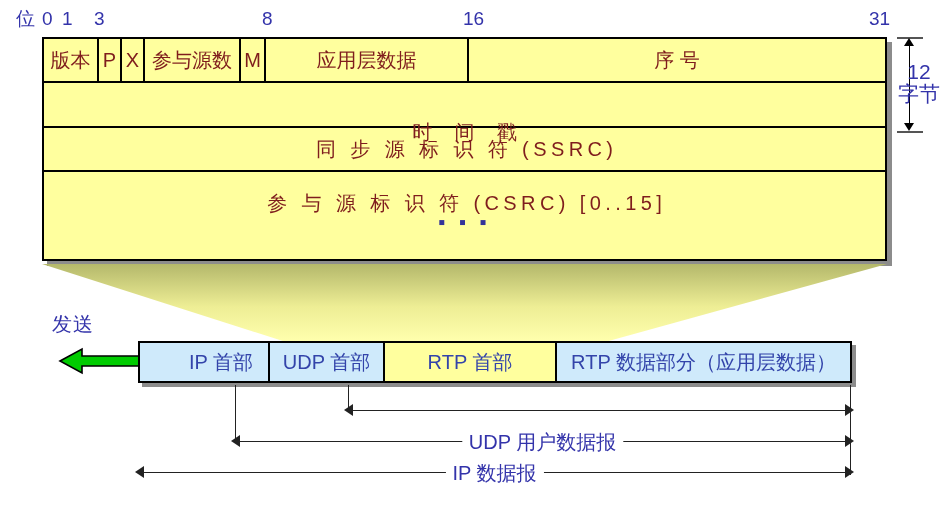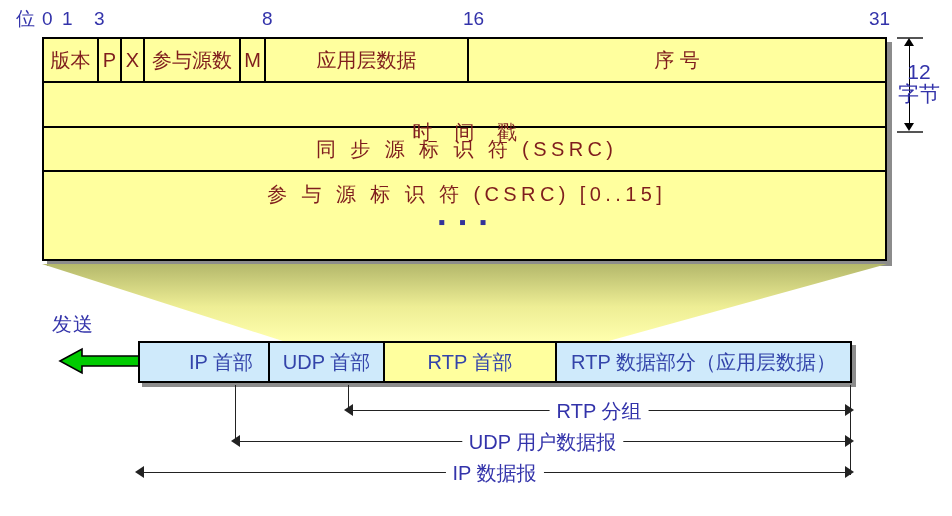--- a/index.html
+++ b/index.html
@@ -145,21 +145,21 @@
 
     <div class="hrow b" style="top:44px;height:45px;">
       <div class="hcell wide-sp" style="flex:1;margin-top:28px;">时  间  戳</div>
     </div>
 
     <div class="hrow b" style="top:89px;height:44px;">
       <div class="hcell mid-sp" style="flex:1;">同 步 源 标 识 符 (SSRC)</div>
     </div>
 
     <div class="hrow" style="top:133px;height:87px;">
-      <div class="hcell mid-sp" style="flex:1;align-items:flex-start;padding-top:9px;">参 与 源 标 识 符 (CSRC) [0..15]</div>
+      <div class="hcell mid-sp" style="flex:1;align-items:flex-start;padding-top:18px;">参 与 源 标 识 符 (CSRC) [0..15]</div>
     </div>
     <div class="dots" style="top:176px;">▪ ▪ ▪</div>
   </div>
 
   <div class="vdim" style="left:897px;top:37px;width:26px;height:96px;">
     <div class="tick" style="left:0;top:0;width:26px;"></div>
     <div class="tick" style="left:0;top:94px;width:26px;"></div>
     <div class="shaft" style="top:6px;height:84px;"></div>
     <div class="ah up" style="top:1px;"></div>
     <div class="ah dn" style="top:86px;"></div>
@@ -191,21 +191,20 @@
   </div>
 
   <div class="vleader" style="left:235px;top:385px;height:58px;"></div>
   <div class="vleader" style="left:348px;top:385px;height:24px;"></div>
   <div class="vleader" style="left:850px;top:385px;height:90px;"></div>
 
   <div class="mrow" style="left:344px;top:398px;width:510px;">
     <div class="line" style="left:9px;width:492px;"></div>
     <div class="lah" style="left:0;"></div>
     <div class="rah" style="right:0;"></div>
-    <div class="cap" style="left:50%;transform:translateX(-50%);">RTP 分组</div>
   </div>
 
   <div class="mrow" style="left:231px;top:429px;width:623px;">
     <div class="line" style="left:9px;width:605px;"></div>
     <div class="lah" style="left:0;"></div>
     <div class="rah" style="right:0;"></div>
     <div class="cap" style="left:50%;transform:translateX(-50%);">UDP 用户数据报</div>
   </div>
 
   <div class="mrow" style="left:135px;top:460px;width:719px;">

